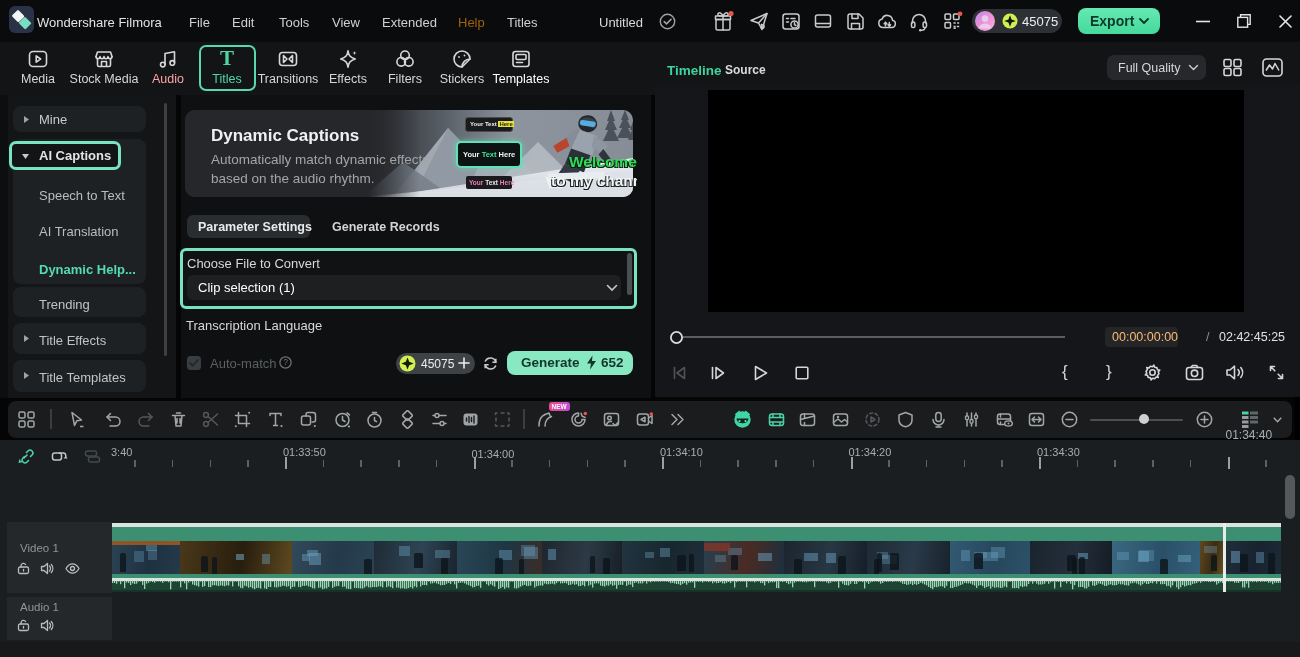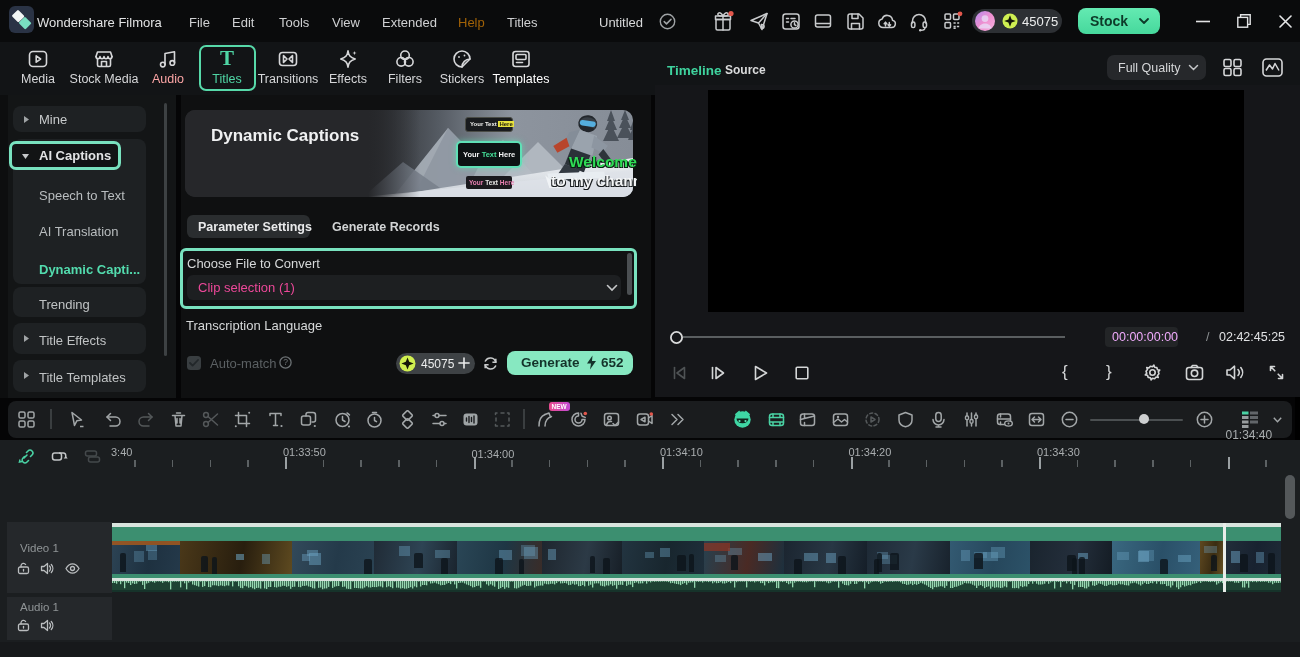--- a/index.html
+++ b/index.html
@@ -90,21 +90,21 @@
 <circle cx="11" cy="11" r="10" fill="url(#av)"></circle>
       <circle cx="11" cy="8.6" r="3.4" fill="#e9d6f5" opacity="0.85"></circle>
       <path d="M4.5 18.5c1-3.6 3.6-5 6.5-5s5.5 1.4 6.5 5" fill="#e9d6f5" opacity="0.85"></path>
     </svg>
 <svg class="abs" style="left:1002px;top:13px;" width="16" height="16" viewBox="0 0 16 16">
 <circle cx="8" cy="8" r="7.5" fill="#cfef52"></circle>
       <path d="M8 2.2 L9.6 6.4 L13.8 8 L9.6 9.6 L8 13.8 L6.4 9.6 L2.2 8 L6.4 6.4 Z" fill="#15170a"></path>
     </svg>
 <div class="abs" style="left:1022px;top:14px;font-size:13px;color:#eceded;">45075</div>
 <div class="abs" style="left:1078px;top:8px;width:82px;height:26px;border-radius:8px;background:linear-gradient(180deg,#64eab2,#46d89c);"></div>
-<div class="abs" style="left:1090px;top:13px;font-size:14px;font-weight:bold;color:#0d3a29;">Stock</div>
+<div class="abs" style="left:1090px;top:13px;font-size:14px;font-weight:bold;color:#0d3a29;">Export</div>
 <svg class="abs" style="left:1138px;top:17px;" width="12" height="8" viewBox="0 0 12 8">
       <path d="M2 2 L6 6 L10 2" fill="none" stroke="#0d3a29" stroke-width="1.8" stroke-linecap="round" stroke-linejoin="round"></path>
     </svg>
 <svg class="abs" style="left:1196px;top:20px;" width="14" height="3" viewBox="0 0 14 3">
       <path d="M0 1.5h14" stroke="#e3e4e5" stroke-width="1.6"></path>
     </svg>
 <svg class="abs" style="left:1237px;top:14px;" width="14" height="14" viewBox="0 0 14 14">
       <rect x="0.8" y="3.4" width="9.8" height="9.8" fill="none" stroke="#e3e4e5" stroke-width="1.4"></rect>
       <path d="M3.6 3.2V0.8h9.6v9.6h-2.4" fill="none" stroke="#e3e4e5" stroke-width="1.4"></path>
     </svg>
@@ -190,21 +190,21 @@
       <path d="M1 1 L6 4.5 L1 8 Z" fill="#9fa3a5"></path>
     </svg>
 <div class="abs" style="left:39px;top:112px;font-size:13px;color:#c8cbcc;">Mine</div>
 <div class="abs" style="left:9px;top:141px;width:112px;height:29px;border:3px solid #79e2bf;border-radius:7px;background:#121415;"></div>
 <svg class="abs" style="left:21px;top:153px;" width="9" height="7" viewBox="0 0 9 7">
       <path d="M1 1 L4.5 6 L8 1 Z" fill="#c6c9ca"></path>
     </svg>
 <div class="abs" style="left:39px;top:148px;font-size:13px;font-weight:bold;color:#e2e3e4;">AI Captions</div>
 <div class="abs" style="left:39px;top:188px;font-size:13px;color:#b9bdbf;">Speech to Text</div>
 <div class="abs" style="left:39px;top:224px;font-size:13px;color:#b9bdbf;">AI Translation</div>
-<div class="abs" style="left:39px;top:262px;font-size:13px;font-weight:bold;color:#53dcae;">Dynamic Capti...</div>
+<div class="abs" style="left:39px;top:262px;font-size:13px;font-weight:bold;color:#53dcae;">Dynamic Help...</div>
 <div class="abs" style="left:39px;top:297px;font-size:13px;color:#c0c3c4;">Trending</div>
 <svg class="abs" style="left:23px;top:334px;" width="7" height="9" viewBox="0 0 7 9">
       <path d="M1 1 L6 4.5 L1 8 Z" fill="#9fa3a5"></path>
     </svg>
 <div class="abs" style="left:39px;top:333px;font-size:13px;color:#c0c3c4;">Title Effects</div>
 <svg class="abs" style="left:23px;top:371px;" width="7" height="9" viewBox="0 0 7 9">
       <path d="M1 1 L6 4.5 L1 8 Z" fill="#9fa3a5"></path>
     </svg>
 <div class="abs" style="left:39px;top:370px;font-size:13px;color:#c0c3c4;">Title Templates</div>
 <div class="abs" style="left:164px;top:103px;width:3px;height:253px;background:#3d4143;border-radius:2px;"></div>
@@ -248,35 +248,36 @@
   <path d="M55 24 L70 32 L66 40 L54 36 Z" fill="#8d96a1"></path>
   <path d="M28 30 L16 40 L21 46 L32 38 Z" fill="#b8452c"></path>
   <path d="M66 36 L76 46 L70 50 L62 42 Z" fill="#2e343a"></path>
   <path d="M34 40 L54 44 L50 62 L30 56 Z" fill="#2b3138"></path>
   <path d="M30 56 L46 60 L40 74 L24 68 Z" fill="#333a42"></path>
   <path d="M14 68 L70 58 L72 64 L16 74 Z" fill="#e8edf1"></path>
   <path d="M12 70 L24 78 L34 80 L18 82 Z" fill="#f2f5f7" opacity="0.9"></path>
  </g>
 </svg>
 <div class="abs" style="left:211px;top:126px;font-size:17px;font-weight:bold;color:#f0f1f2;">Dynamic Captions</div>
+<div class="abs" style="left:211px;top:150px;font-size:13.5px;color:#a2a6a9;line-height:19px;">Automatically match dynamic effects<br>based on the audio rhythm.</div>
 <div class="abs" style="left:465px;top:117px;width:48px;height:15px;background:#191b1e;border:1px solid #4a4c46;border-radius:3px;"></div>
 <div class="abs" style="left:470px;top:121px;font-size:6px;font-weight:bold;color:#f0f0ee;white-space:nowrap;">Your Text <span style="background:#e8e23e;color:#26250f;padding:0 1px;">Here</span></div>
 <div class="abs" style="left:456px;top:141px;width:66px;height:27px;background:#0d1213;border:2px solid #5fe0b6;border-radius:5px;box-shadow:0 0 6px rgba(95,224,182,0.65);"></div>
 <div class="abs" style="left:463px;top:150px;font-size:7.5px;font-weight:bold;color:#f2f3f3;white-space:nowrap;">Your <span style="color:#46e29a;">Text</span> Here</div>
 <div class="abs" style="left:466px;top:176px;width:46px;height:13px;background:#1a191d;border-radius:2px;"></div>
 <div class="abs" style="left:469px;top:179px;font-size:6.5px;font-weight:bold;color:#e77fb0;white-space:nowrap;">Your <span style="color:#e9e9e7;">Text</span> <span style="color:#e77fb0;">Here</span></div>
 <div class="abs" style="left:569px;top:153px;font-size:15.5px;font-weight:bold;color:#2fdc55;text-shadow:1px 1px 0 #0a2212, -1px 1px 0 #0a2212;white-space:nowrap;">Welcome</div>
 <div class="abs" style="left:551px;top:172px;font-size:15.5px;font-weight:bold;color:#f4f6f7;text-shadow:1px 1px 0 #161a1c,-1px 1px 0 #161a1c;white-space:nowrap;overflow:hidden;width:86px;">to my chann</div>
 <div class="abs" style="left:187px;top:215px;width:123px;height:23px;background:#2a2d2f;border-radius:6px;"></div>
 <div class="abs" style="left:198px;top:220px;font-size:12.5px;font-weight:bold;color:#e9eaeb;">Parameter Settings</div>
 <div class="abs" style="left:332px;top:220px;font-size:12.5px;font-weight:bold;color:#d2d4d5;">Generate Records</div>
 <div class="abs" style="left:180px;top:248px;width:457px;height:61px;border:3.5px solid #79e2bf;border-radius:6px;background:#111213;"></div>
 <div class="abs" style="left:187px;top:256px;font-size:13px;color:#d6d8d9;">Choose File to Convert</div>
 <div class="abs" style="left:187px;top:275px;width:434px;height:25px;background:#1d1f21;border-radius:6px;"></div>
-<div class="abs" style="left:198px;top:280px;font-size:13px;color:#ec4899;text-align:center;">Clip selection (1)</div>
+<div class="abs" style="left:198px;top:280px;font-size:13px;color:#ffffff;text-align:center;">Clip selection (1)</div>
 <svg class="abs" style="left:606px;top:284px;" width="12" height="8" viewBox="0 0 12 8">
       <path d="M1.5 1.5 L6 6 L10.5 1.5" fill="none" stroke="#c5c7c9" stroke-width="1.6" stroke-linecap="round"></path>
     </svg>
 <div class="abs" style="left:627px;top:253px;width:5px;height:42px;background:#4b4f52;border-radius:3px;"></div>
 <div class="abs" style="left:186px;top:318px;font-size:13px;color:#d6d8d9;">Transcription Language</div>
 <div class="abs" style="left:187px;top:356px;width:14px;height:14px;background:#393e41;border-radius:3.5px;"></div>
 <svg class="abs" style="left:189px;top:359px;" width="10" height="8" viewBox="0 0 10 8">
       <path d="M1 4 l2.6 2.6 L9 1" fill="none" stroke="#22272a" stroke-width="1.8" stroke-linecap="round" stroke-linejoin="round"></path>
     </svg>
 <div class="abs" style="left:210px;top:356px;font-size:13px;color:#5b6063;">Auto-match</div>
@@ -305,21 +306,21 @@
       <path d="M7.5 0.5 L2 8.5 h4 L5 14.5 L11 6 H7 Z" fill="#14332a"></path>
     </svg>
 <div class="abs" style="left:601px;top:355px;font-size:13.5px;font-weight:bold;color:#14332a;">652</div>
 <div class="abs" style="left:655px;top:85px;width:645px;height:312px;background:#151619;"></div>
 <div class="abs" style="left:708px;top:90px;width:536px;height:222px;background:#000;"></div>
 <svg class="abs" style="left:669px;top:330px;" width="15" height="15" viewBox="0 0 15 15">
       <circle cx="7.5" cy="7.5" r="5.6" fill="none" stroke="#dadbdc" stroke-width="1.8"></circle>
     </svg>
 <div class="abs" style="left:683px;top:336px;width:382px;height:2px;background:#5a5e60;"></div>
 <div class="abs" style="left:1105px;top:327px;width:73px;height:20px;background:#232527;border-radius:4px;"></div>
-<div class="abs" style="left:1112px;top:330px;font-size:12.5px;color:#f0abfc;">00:00:00:00</div>
+<div class="abs" style="left:1112px;top:330px;font-size:12.5px;color:#fdba74;">00:00:00:00</div>
 <div class="abs" style="left:1206px;top:330px;font-size:12.5px;color:#8e9294;">/</div>
 <div class="abs" style="left:1219px;top:330px;font-size:12.5px;color:#e0e1e3;">02:42:45:25</div>
 <svg class="abs" style="left:671px;top:364px;" width="17" height="18" viewBox="0 0 17 18">
       <path d="M13.5 3.5 L6 9 L13.5 14.5 Z" fill="none" stroke="#4f5355" stroke-width="1.6" stroke-linecap="round" stroke-linejoin="round"></path>
       <path d="M3.5 3.5v11" fill="none" stroke="#4f5355" stroke-width="1.6" stroke-linecap="round" stroke-linejoin="round"></path>
     </svg>
 <svg class="abs" style="left:709px;top:364px;" width="17" height="18" viewBox="0 0 17 18">
       <path d="M3.5 3.5v11" fill="none" stroke="#d3d5d6" stroke-width="1.6" stroke-linecap="round" stroke-linejoin="round"></path>
       <path d="M7 3.5 L14.5 9 L7 14.5 Z" fill="none" stroke="#d3d5d6" stroke-width="1.6" stroke-linecap="round" stroke-linejoin="round"></path>
     </svg>

